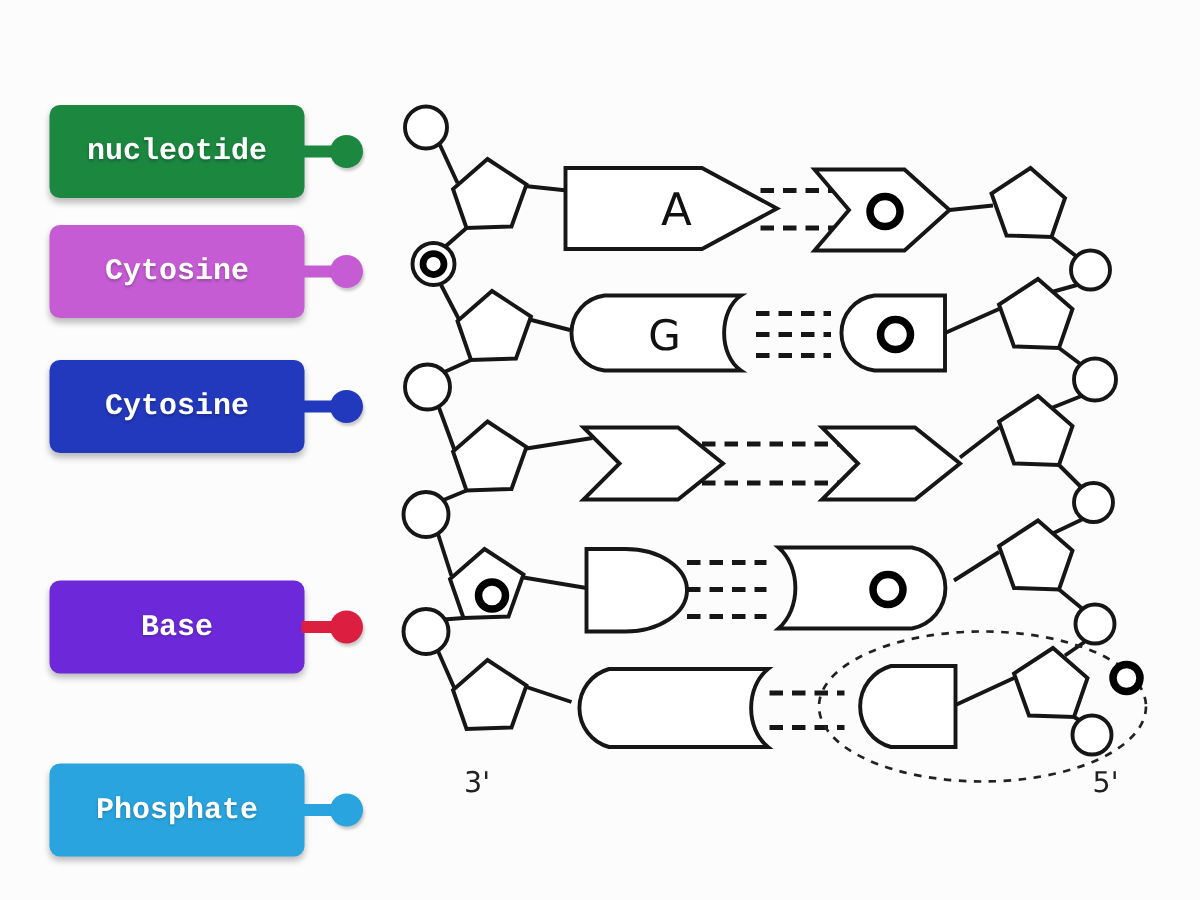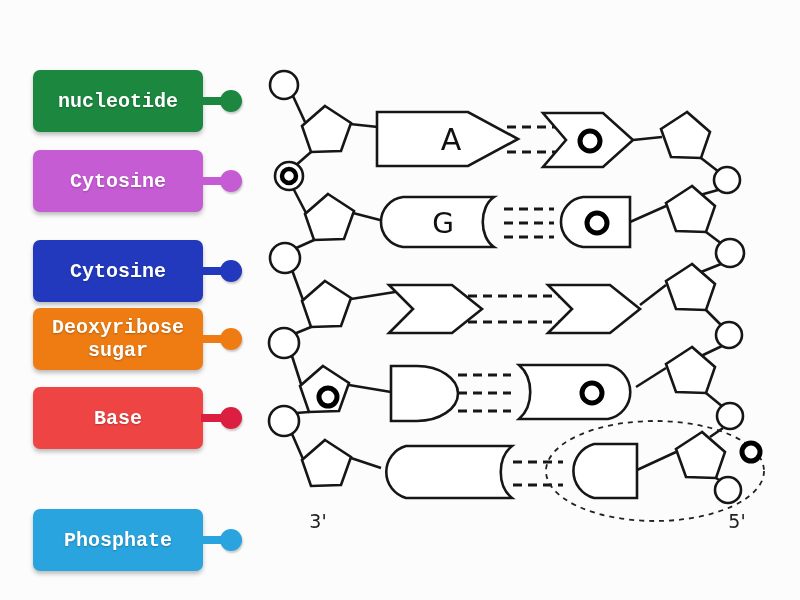--- a/index.html
+++ b/index.html
@@ -53,26 +53,21 @@
   <div class="label-box" style="top: 150px; background-color: rgb(198, 92, 212);">
     <span class="label-text">Cytosine</span>
     <span class="stub" style="background-color: rgb(198, 92, 212);"></span>
     <span class="dot" style="background-color: rgb(198, 92, 212);"></span>
   </div>
   <div class="label-box" style="top: 240px; background-color: rgb(34, 57, 189);">
     <span class="label-text">Cytosine</span>
     <span class="stub" style="background-color: rgb(34, 57, 189);"></span>
     <span class="dot" style="background-color: rgb(34, 57, 189);"></span>
   </div>
-  <div class="label-box" style="top: 308px; background-color: rgb(238, 124, 18);">
-    <span class="label-text">Deoxyribose sugar</span>
-    <span class="stub" style="background-color: rgb(238, 124, 18);"></span>
-    <span class="dot" style="background-color: rgb(238, 124, 18);"></span>
-  </div>
-  <div class="label-box" style="top: 387px; background-color: #ef4444;">
+  <div class="label-box" style="top: 387px; background-color: #6d28d9;">
     <span class="label-text">Base</span>
     <span class="stub" style="background-color: rgb(220, 31, 65);"></span>
     <span class="dot" style="background-color: rgb(220, 31, 65);"></span>
   </div>
   <div class="label-box" style="top: 465px; background-color: rgb(41, 164, 223); margin-top: 44px;">
     <span class="label-text">Phosphate</span>
     <span class="stub" style="background-color: rgb(41, 164, 223);"></span>
     <span class="dot" style="background-color: rgb(41, 164, 223);"></span>
   </div>
 

